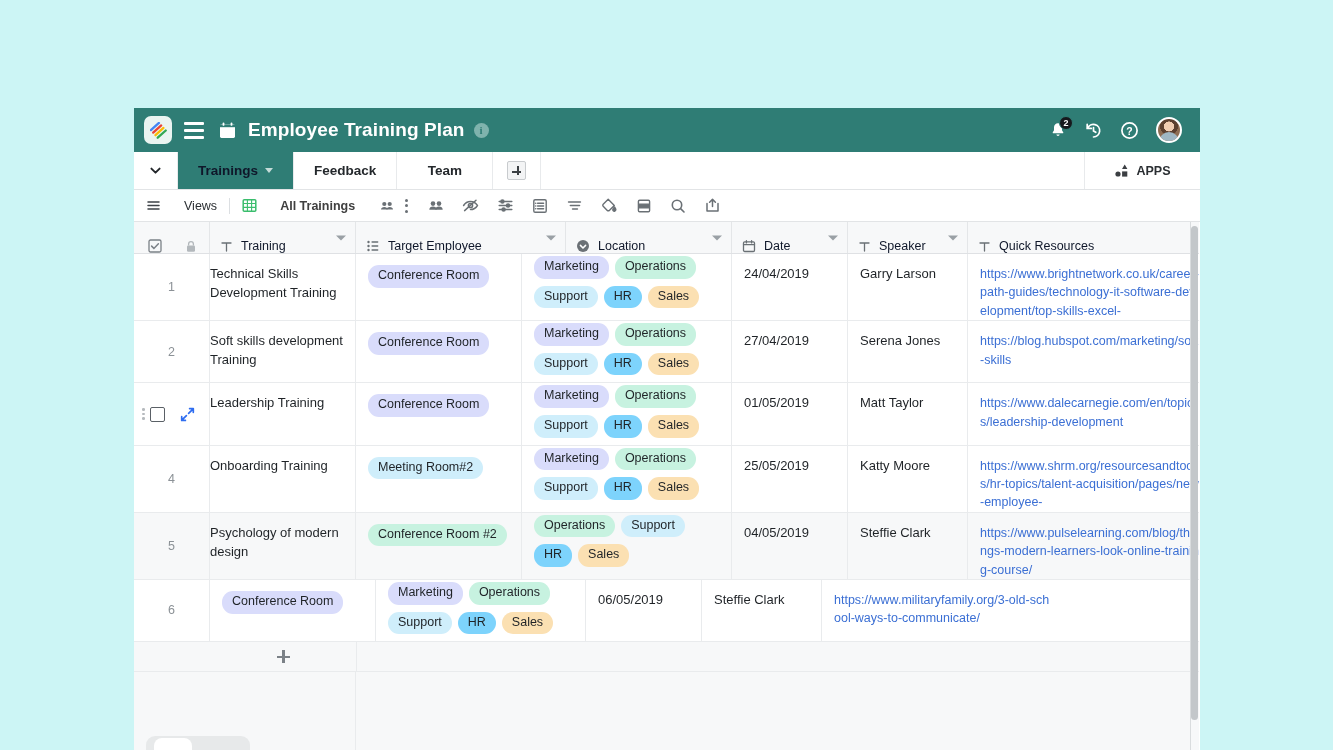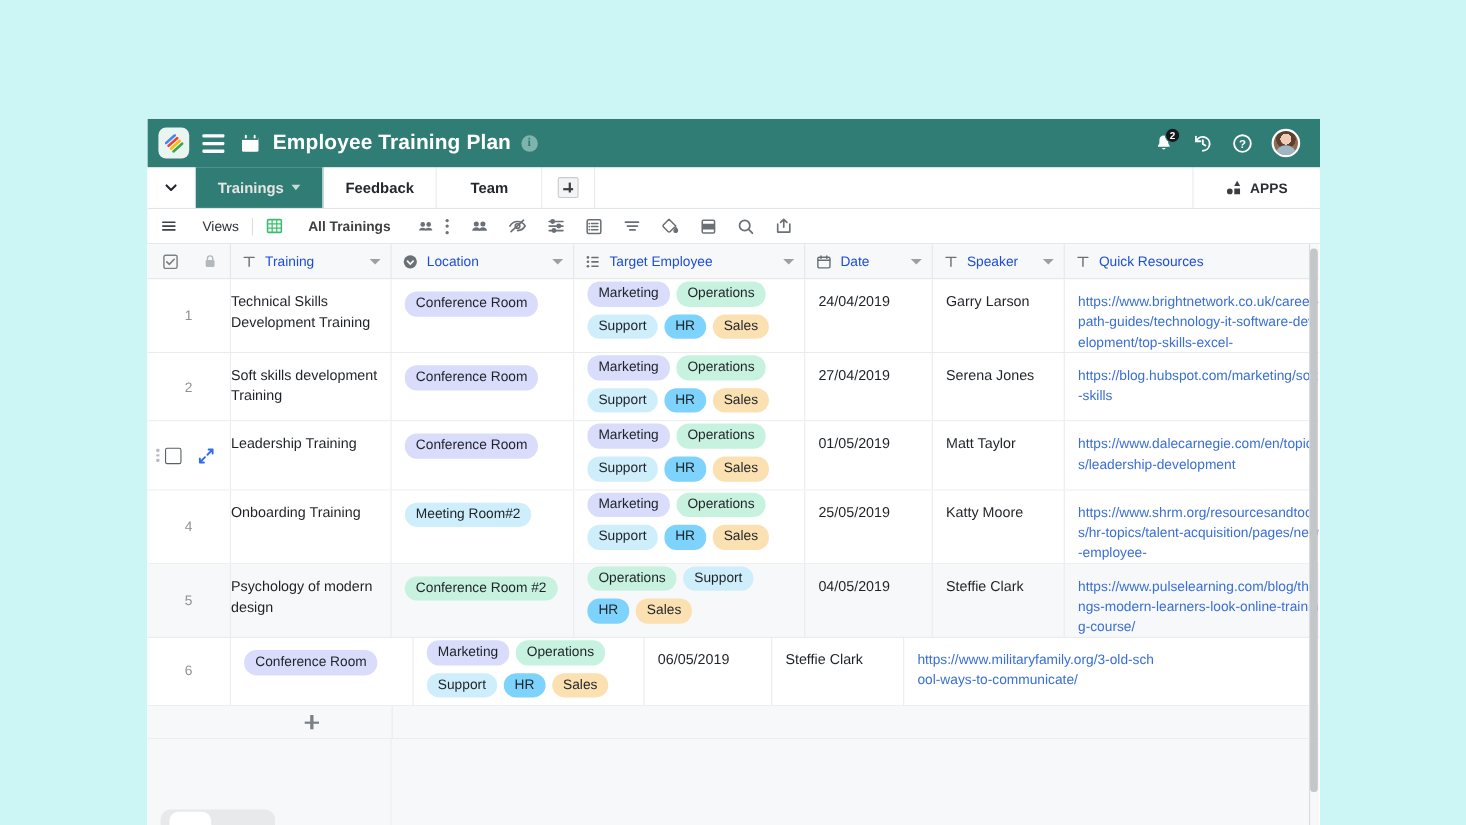--- a/index.html
+++ b/index.html
@@ -71,21 +71,21 @@
   .tab-chev {
     width: 44px; display: flex; align-items: center; justify-content: center;
     border-right: 1px solid #e8eaec; cursor: pointer;
   }
   .tab {
     min-width: 96px; padding: 0 20px;
     display: flex; align-items: center; justify-content: center; gap: 7px;
     font-size: 13.5px; color: #24282c; font-weight: 700;
     border-right: 1px solid #e8eaec; cursor: pointer; white-space: nowrap;
   }
-  .tab.active { background: #2f7d75; color: #e5e5e5; }
+  .tab.active { background: #2f7d75; color: #0f172a; }
   .tab .caret { width:0;height:0;border-left:4px solid transparent;border-right:4px solid transparent;border-top:5px solid rgba(255,255,255,.72); }
   .tab-add {
     width: 48px; display:flex;align-items:center;justify-content:center;
     border-right: 1px solid #e8eaec; cursor:pointer;
   }
   .plus-box {
     width: 19px; height: 19px; border: 1px solid #c8cbce; border-radius: 2px;
     background:#f3f4f5; position: relative;
   }
   .plus-box::before,.plus-box::after{content:"";position:absolute;background:#3b3f43;}
@@ -111,23 +111,23 @@
   .kebab i{width:3px;height:3px;border-radius:50%;background:#6a7075;display:block;}
 
   
   .grid-wrap { position: relative; height: 538px; background:#fff; overflow:hidden; }
   .grid { display:block; width: 1065px; }
   .hrow {
     display:flex; height: 32px; background:#f7f8f9;
     border-bottom: 1px solid #dfe1e4; align-items: stretch;
   }
   .hcell {
-    display:flex; align-items:center; gap:8px;
+    display:flex; align-items:flex-end; gap:8px;
     border-right: 1px solid #e4e6e8;
-    padding: 0 10px; font-size: 12.5px; color:#1d4ed8;
+    padding: 0 10px; font-size: 12.5px; color:#0f172a;
     position: relative;
   }
   .hcell .hcaret{
     position:absolute; right:9px; top:50%; transform:translateY(-50%);
     width:0;height:0;border-left:5px solid transparent;border-right:5px solid transparent;
     border-top:5px solid #9aa0a5; cursor:pointer;
   }
   .c-num { width: 76px; justify-content: space-between; padding: 0 12px 0 14px; }
   .c-train { width: 146px; }
   .c-loc   { width: 166px; }
@@ -427,43 +427,43 @@
         <div class="hcell c-train">
           <span style="display:flex">
             <svg width="13" height="13" viewBox="0 0 13 13" stroke="#6a7075" stroke-width="1.3" stroke-linecap="round">
                 <path d="M2 3h9M6.5 3v8"></path>
               </svg>
           </span>
           <span>Training</span>
           <span class="hcaret"></span>
         </div>
 
-        <div class="hcell c-loc">
-          <span style="display:flex">
-            <svg width="14" height="14" viewBox="0 0 14 14">
-              <circle cx="7" cy="7" r="6" fill="#6a7075"></circle>
-              <path d="M4.4 6.4L7 9l2.6-2.6" fill="none" stroke="#fff" stroke-width="1.5" stroke-linecap="round"></path>
-            </svg>
-          </span>
-          <span>Location</span>
-          <span class="hcaret"></span>
-        </div>
-
         <div class="hcell c-emp">
           <span style="display:flex">
             <svg width="14" height="14" viewBox="0 0 14 14" fill="#6a7075">
               <circle cx="2.5" cy="3" r="1.2"></circle>
                 <rect x="5.4" y="2.3" width="7" height="1.5" rx=".7"></rect>
               <circle cx="2.5" cy="7" r="1.2"></circle>
                 <rect x="5.4" y="6.3" width="7" height="1.5" rx=".7"></rect>
               <circle cx="2.5" cy="11" r="1.2"></circle>
                 <rect x="5.4" y="10.3" width="7" height="1.5" rx=".7"></rect>
             </svg>
           </span>
           <span>Target Employee</span>
+          <span class="hcaret"></span>
+        </div>
+
+        <div class="hcell c-loc">
+          <span style="display:flex">
+            <svg width="14" height="14" viewBox="0 0 14 14">
+              <circle cx="7" cy="7" r="6" fill="#6a7075"></circle>
+              <path d="M4.4 6.4L7 9l2.6-2.6" fill="none" stroke="#fff" stroke-width="1.5" stroke-linecap="round"></path>
+            </svg>
+          </span>
+          <span>Location</span>
           <span class="hcaret"></span>
         </div>
 
         <div class="hcell c-date">
           <span style="display:flex">
             <svg width="14" height="14" viewBox="0 0 14 14" fill="none" stroke="#6a7075" stroke-width="1.3">
               <rect x="1.5" y="2.8" width="11" height="9.7" rx="1.2"></rect>
               <path d="M1.5 5.6h11M4.4 1.7v2.2M9.6 1.7v2.2" stroke-linecap="round"></path>
             </svg>
           </span>

